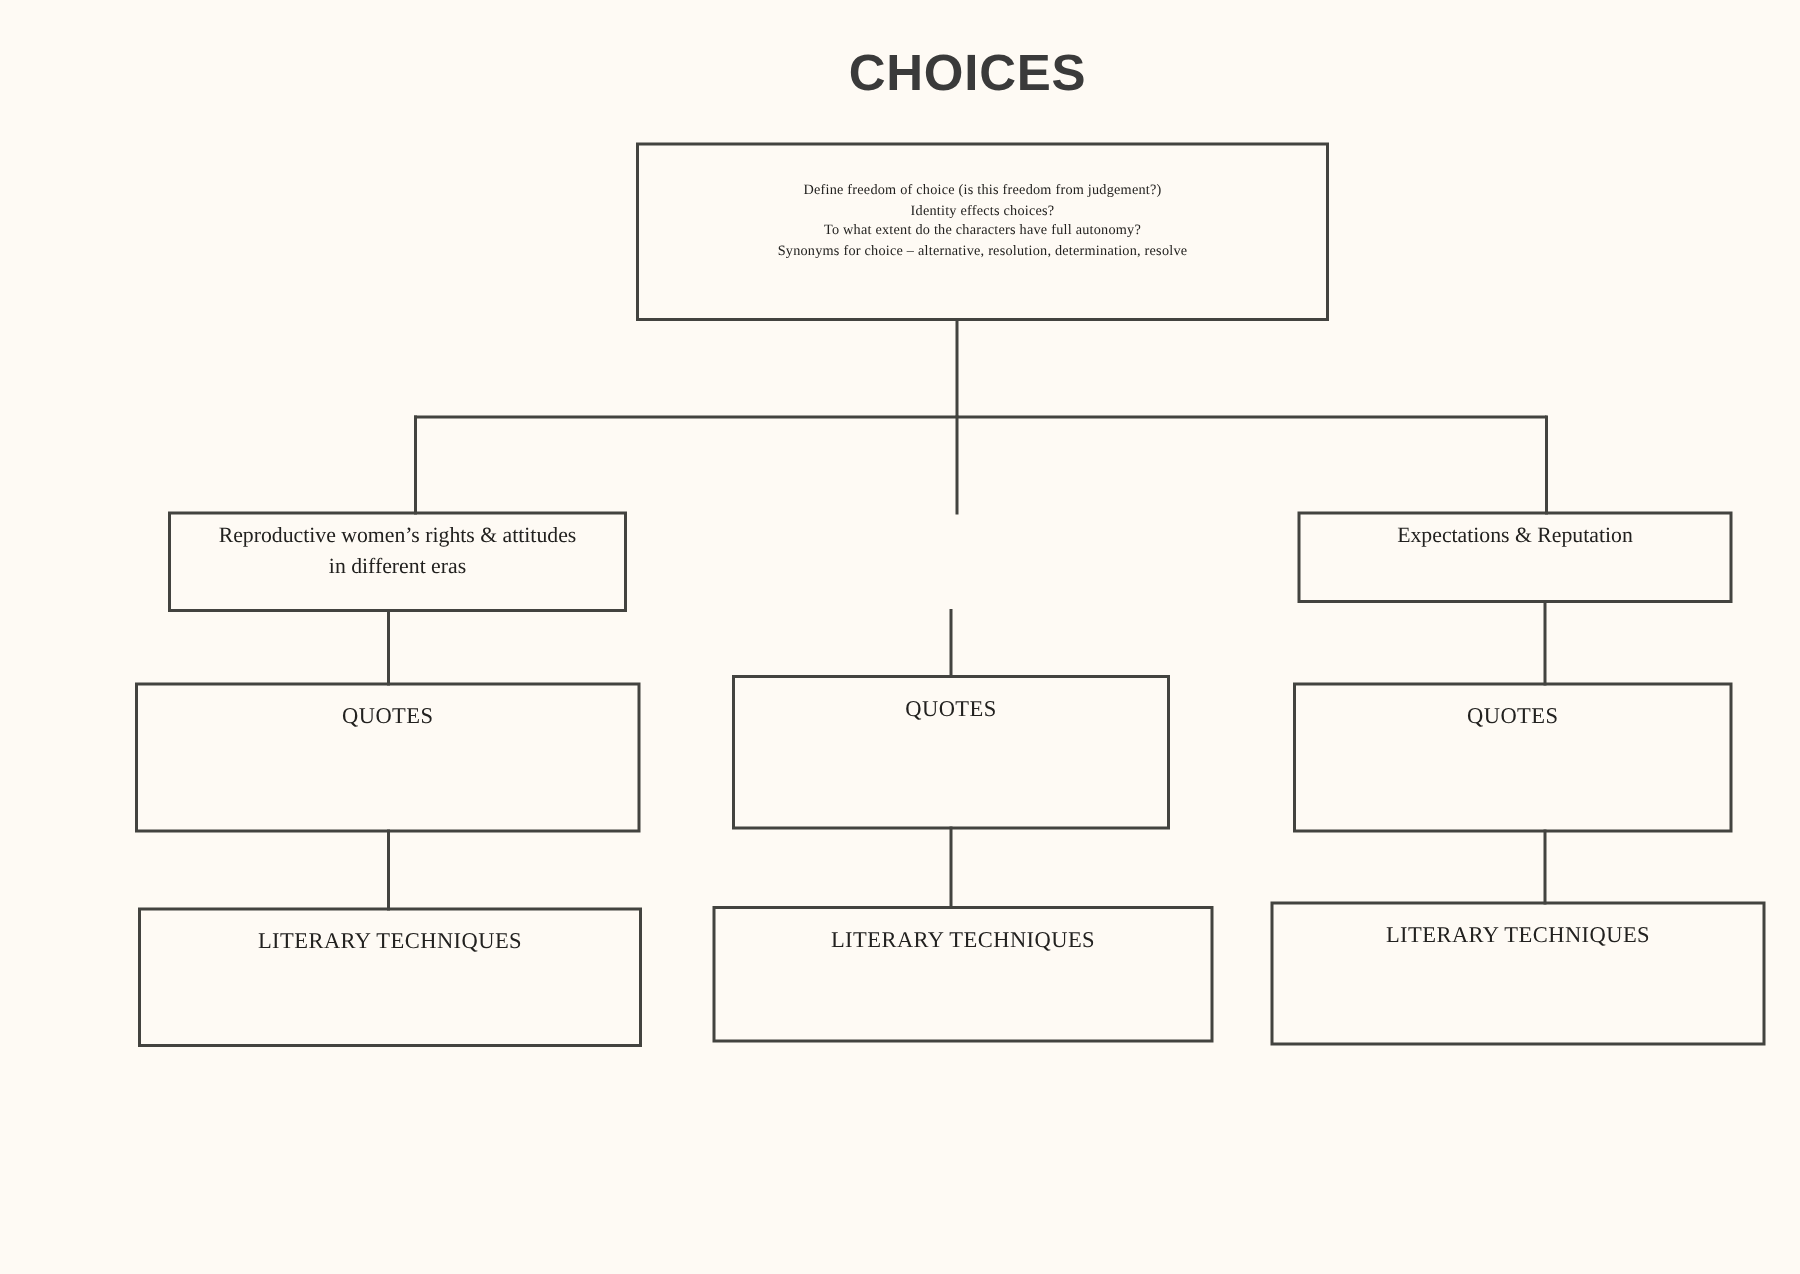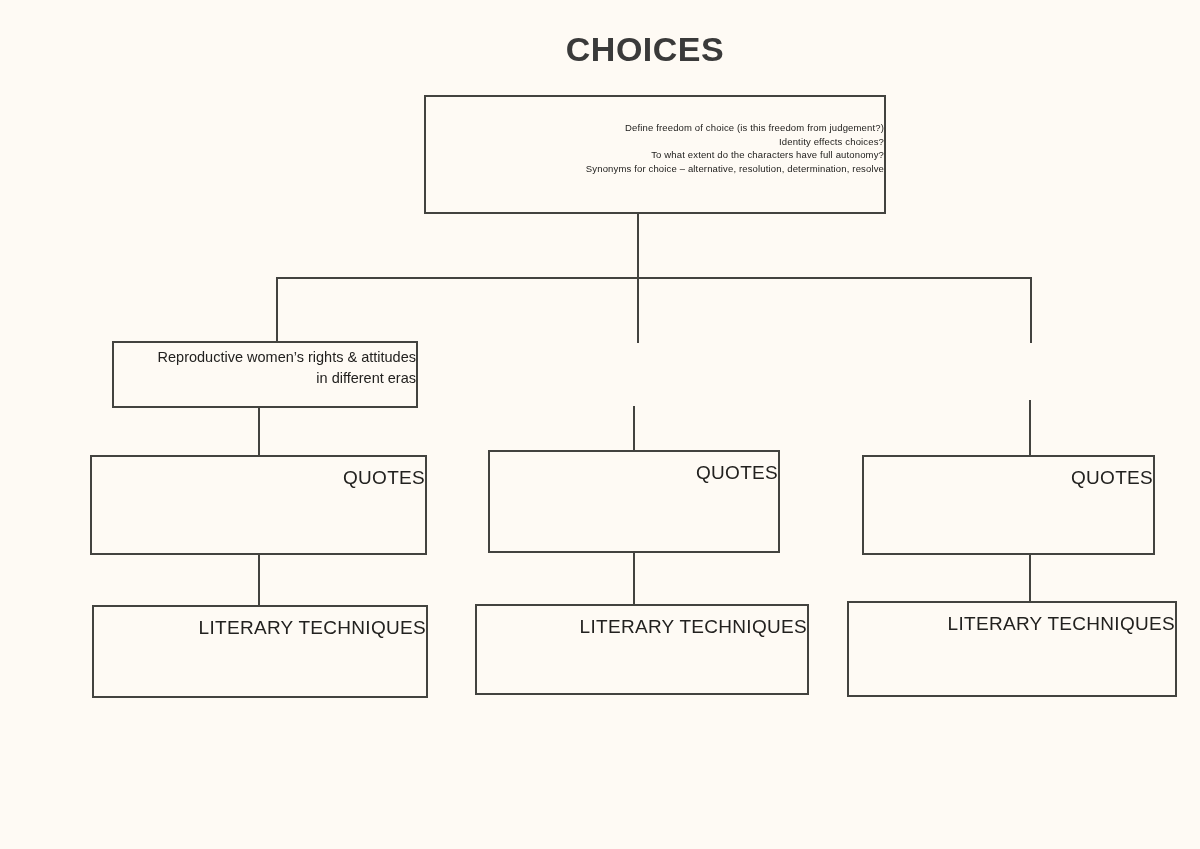--- a/index.html
+++ b/index.html
@@ -37,23 +37,24 @@
   
   .node {
     position: absolute;
     box-sizing: border-box;
     border: 2px solid #43433f;
     background: transparent;
     z-index: 2;
   }
   .node-label {
     display: block;
-    text-align: right;
+    text-align: center;
     color: #22211f;
     white-space: pre-line;
+    font-family: Liberation Serif, serif;
   }
 
   
   .root-box { left: 424px; top: 95px; width: 462px; height: 119px; }
   .root-text {
     margin-top: 24px;
     font-size: 9.5px;
     line-height: 13.5px;
     letter-spacing: 0.15px;
   }
@@ -64,21 +65,21 @@
     font-size: 14.5px;
     line-height: 21px;
   }
   .branch-1 { left: 112px; top: 341px; width: 306px; height: 67px; }
   .branch-2 { left: 488px; top: 341px; width: 292px; height: 67px; }
   .branch-3 { left: 865px; top: 341px; width: 290px; height: 61px; }
 
   
   .section-text {
     margin-top: 12px;
-    font-size: 19px;
+    font-size: 15px;
     line-height: 18px;
     letter-spacing: 0.3px;
   }
   .quotes-1 { left: 90px; top: 455px; width: 337px; height: 100px; }
   .quotes-2 { left: 488px; top: 450px; width: 292px; height: 103px; }
   .quotes-3 { left: 862px; top: 455px; width: 293px; height: 100px; }
 
   
   .tech-1 { left: 92px; top: 605px; width: 336px; height: 93px; }
   .tech-2 { left: 475px; top: 604px; width: 334px; height: 91px; }
@@ -142,20 +143,23 @@
 
   <div class="conn v conn-b2-q2"></div>
   <div class="node quotes-2">
     <span class="node-label section-text">QUOTES</span>
   </div>
   <div class="conn v conn-q2-t2"></div>
   <div class="node tech-2">
     <span class="node-label section-text">LITERARY TECHNIQUES</span>
   </div>
 
+  <div class="node branch-3">
+    <span class="node-label branch-text">Expectations &amp; Reputation</span>
+  </div>
   <div class="conn v conn-b3-q3"></div>
   <div class="node quotes-3">
     <span class="node-label section-text">QUOTES</span>
   </div>
   <div class="conn v conn-q3-t3"></div>
   <div class="node tech-3">
     <span class="node-label section-text">LITERARY TECHNIQUES</span>
   </div>
 
 </div>

